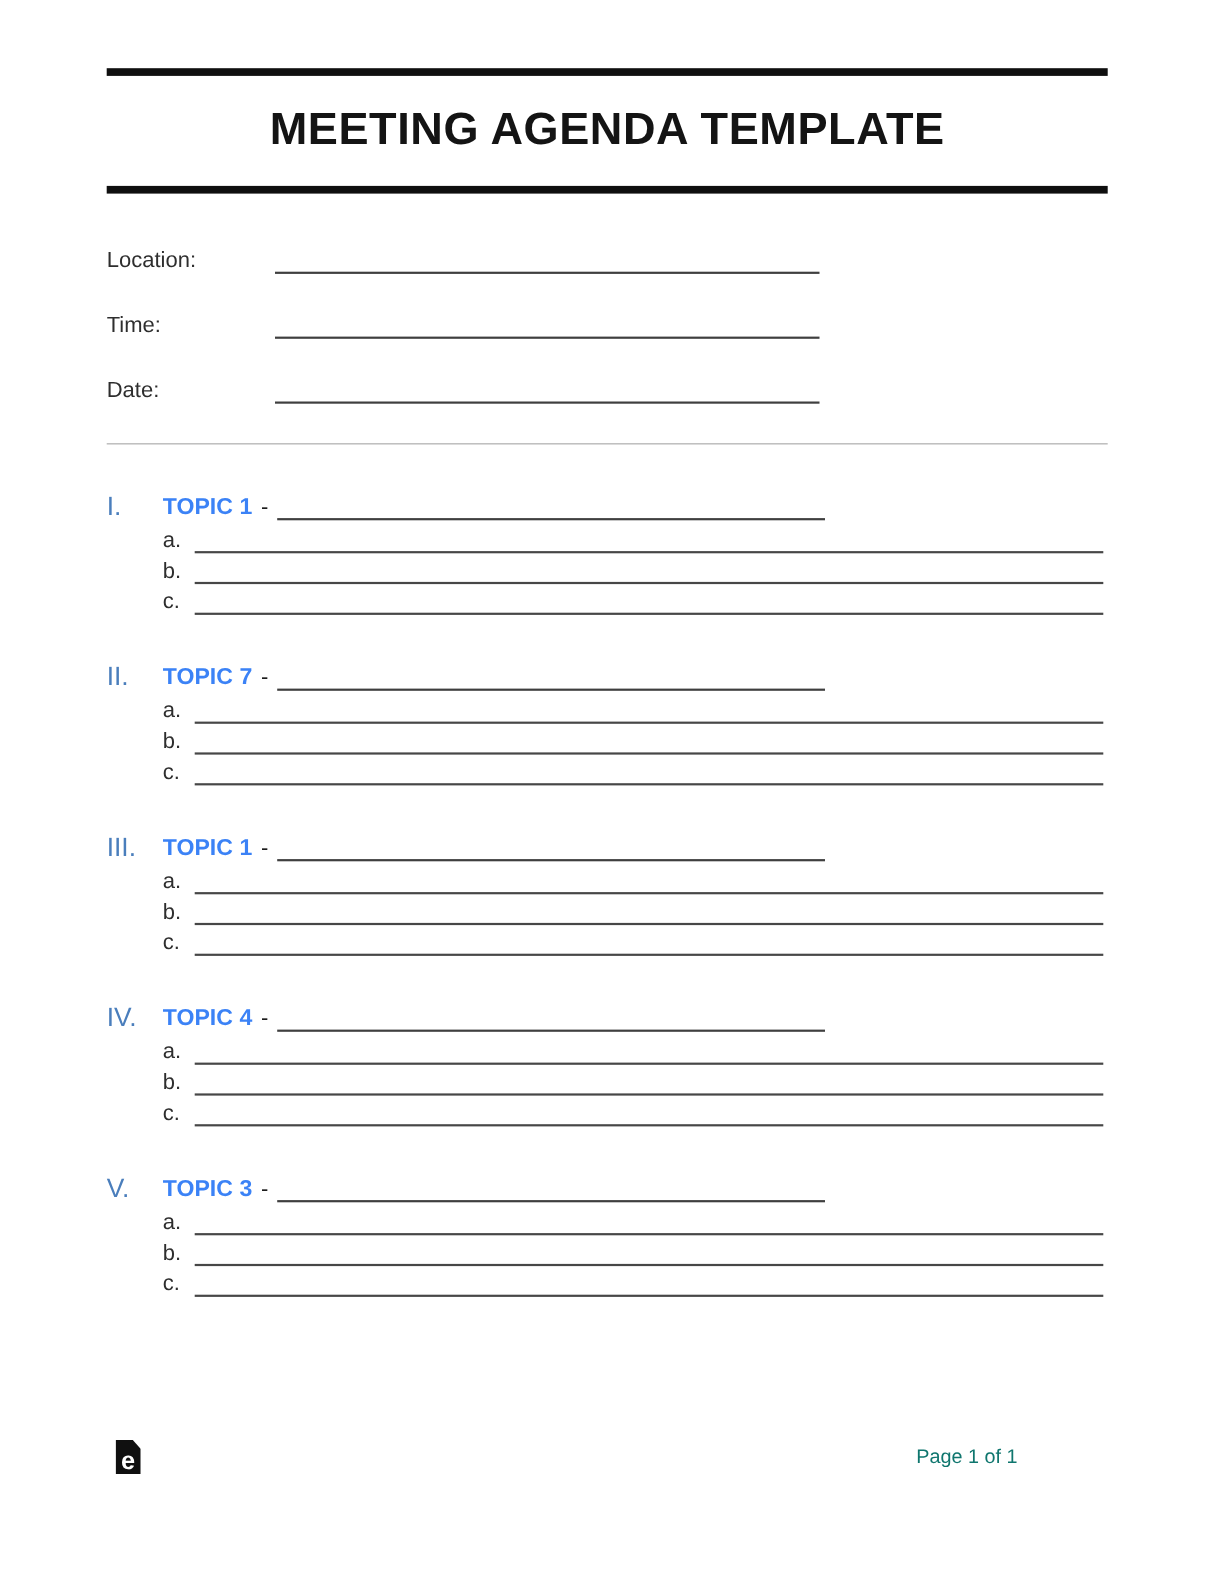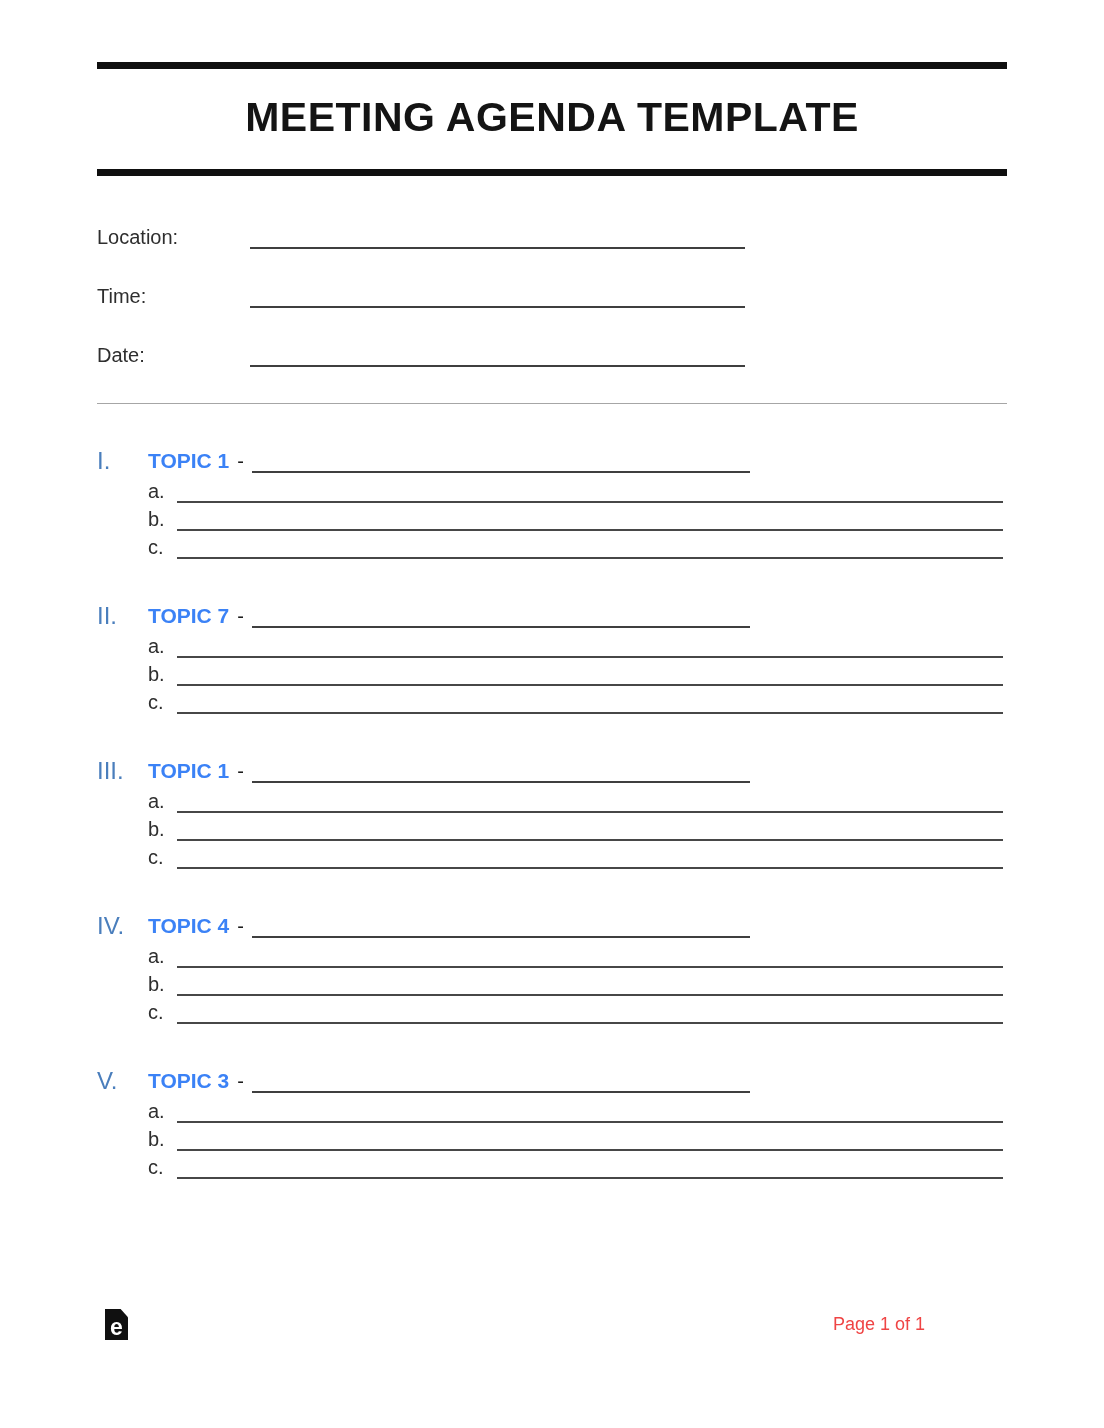--- a/index.html
+++ b/index.html
@@ -132,21 +132,21 @@
     align-items: flex-end;
     justify-content: center;
   }
   .logo-letter {
     color: #ffffff;
     font-weight: bold;
     font-size: 23px;
     line-height: 25px;
   }
   .page-label {
-    color: #ef4444;
+    color: #0f766e;
     font-size: 18px;
     margin-right: 82px;
   }
 </style>
 </head>
 <body>
 
 <div class="page">
 
   <div class="bar bar-top"></div>

